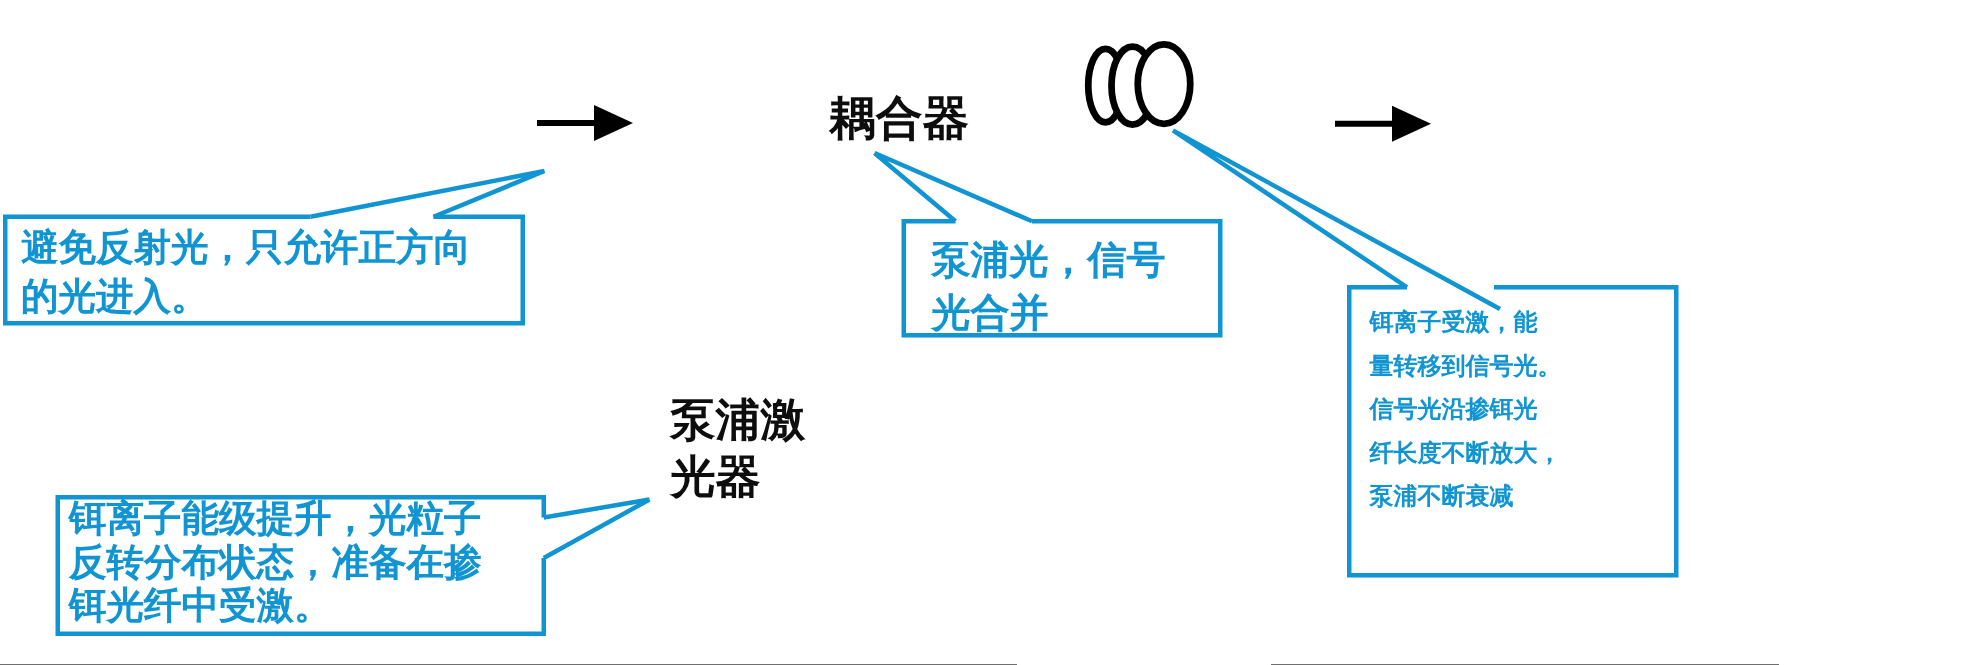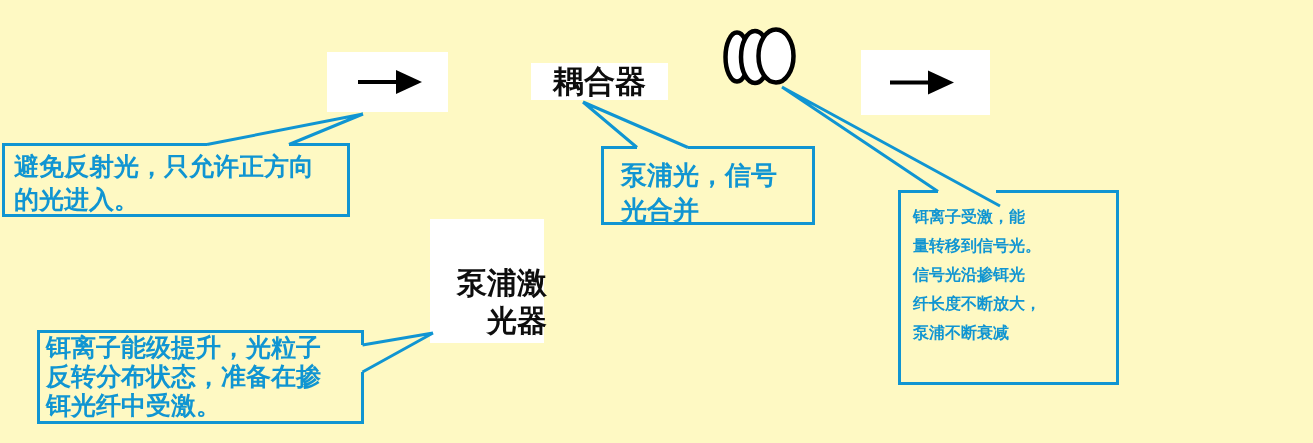--- a/index.html
+++ b/index.html
@@ -1,22 +1,22 @@
 <!DOCTYPE html>
 <html><head>
 <meta charset="utf-8">
 <style>
   html,body{margin:0;padding:0;background:#000;}
   .stage{
-    position:relative;width:1313px;height:443px;background:#fef9c3;
-    overflow:hidden;font-family:Liberation Sans, sans-serif;
+    position:relative;width:1313px;height:443px;background:#ffffff;
+    overflow:hidden;font-family:Liberation Mono, monospace;
   }
   .whitebox{position:absolute;background:#ffffff;}
   .comp-label{
-    position:absolute;color:#0d0d0d;font-weight:bold;white-space:pre-line;text-align:right;
+    position:absolute;color:#0d0d0d;font-weight:bold;white-space:pre-line;
   }
   .coupler-label{
     left:531px;top:63px;width:137px;height:37px;background:#ffffff;
     font-size:31px;line-height:37px;text-align:center;
   }
   .pump-box{left:430px;top:219px;width:114px;height:124px;}
   .pump-label{
     left:447px;top:264px;width:100px;
     font-size:30px;line-height:38px;
   }

